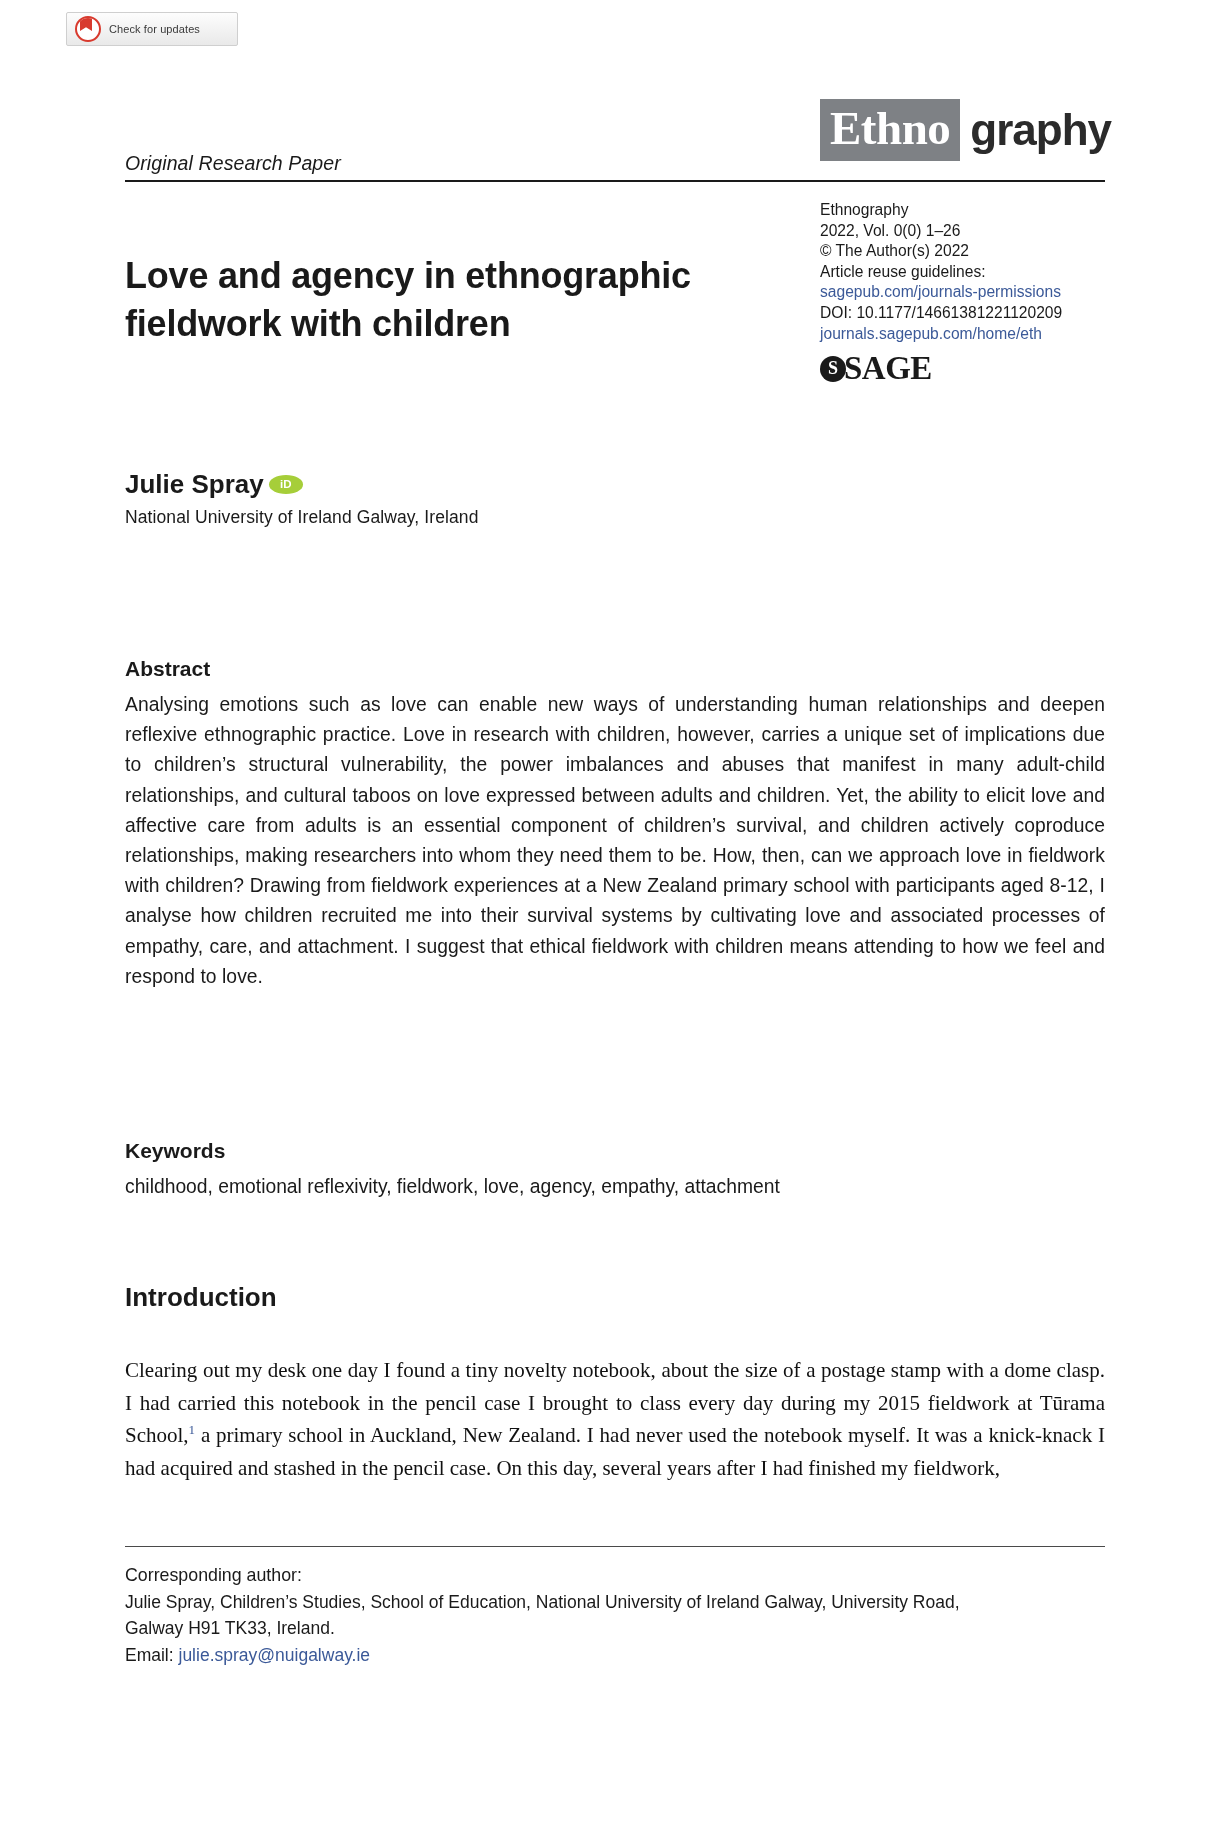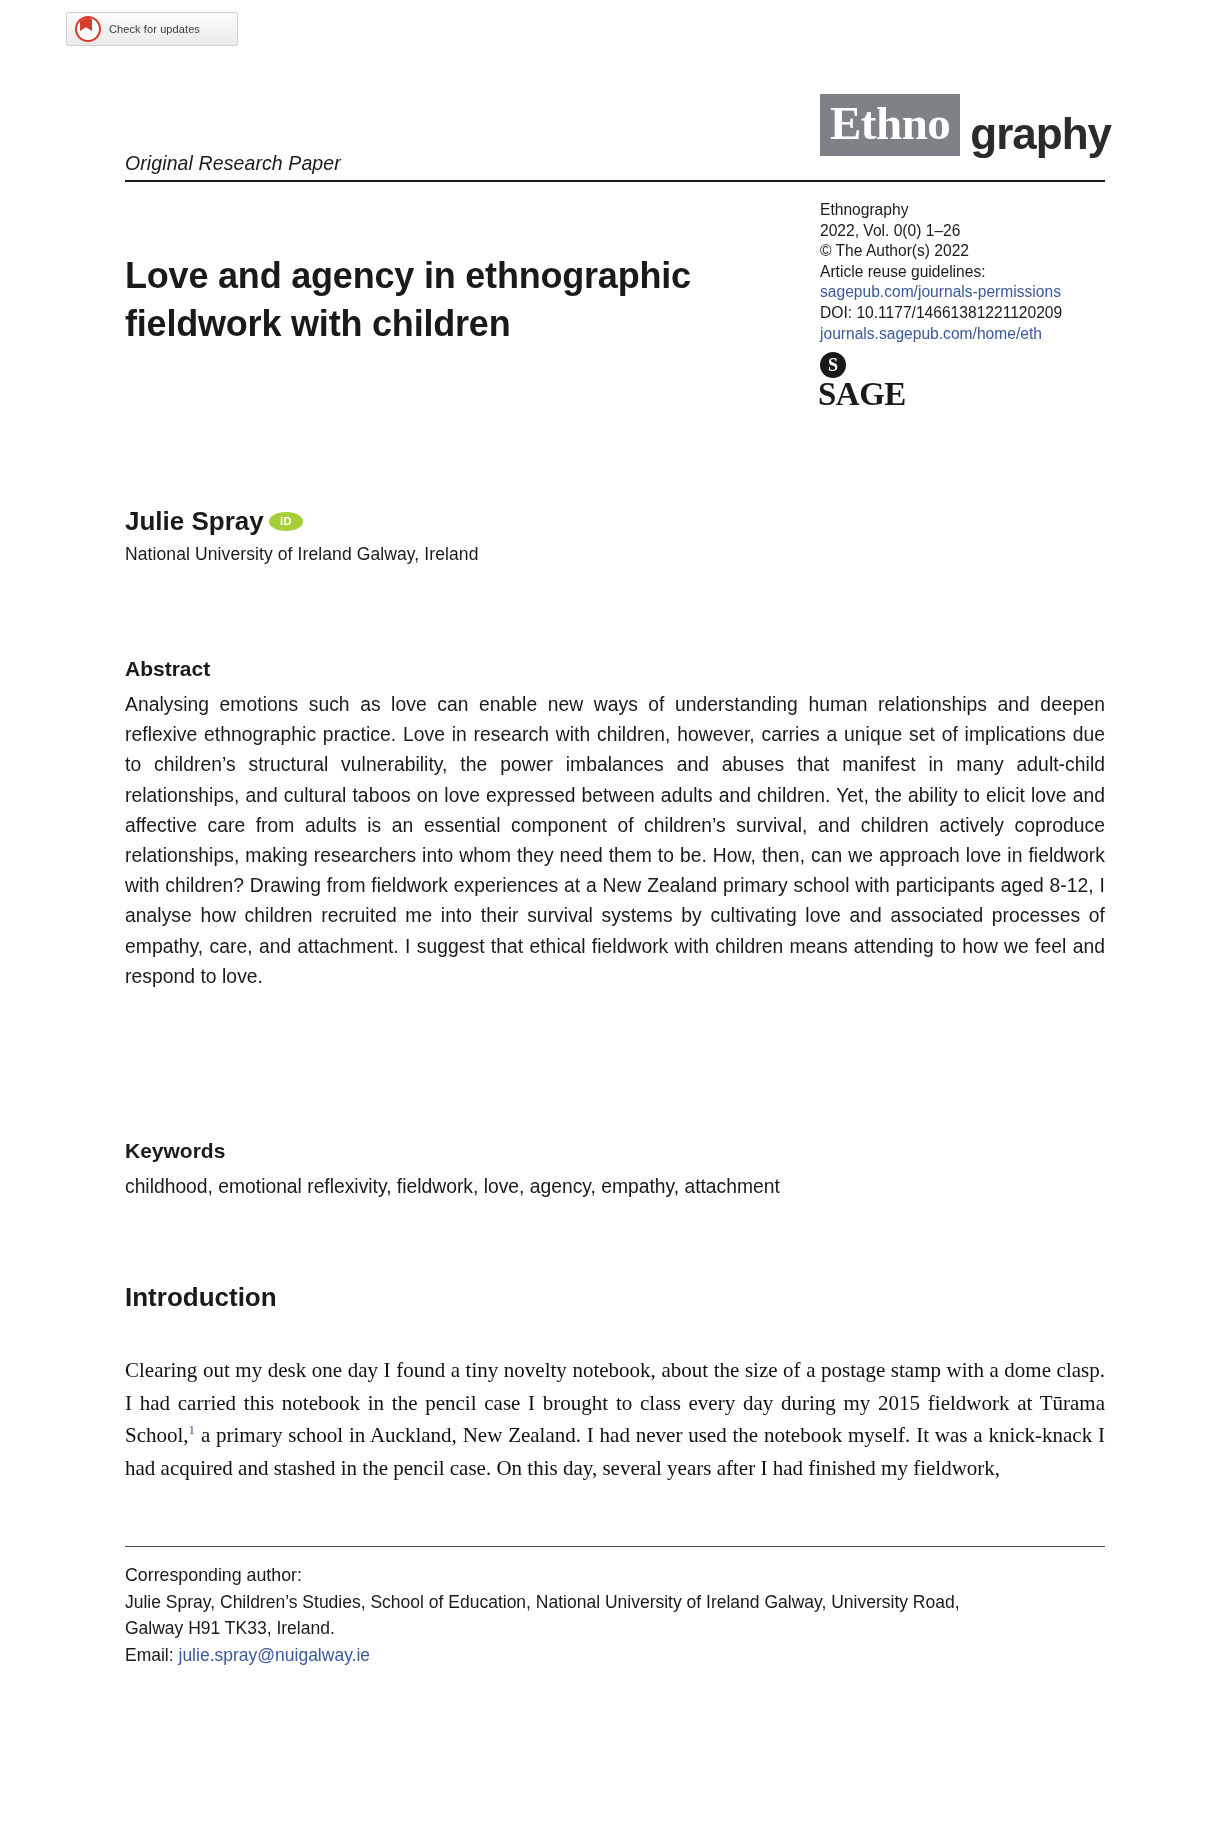--- a/index.html
+++ b/index.html
@@ -82,21 +82,21 @@
     font-style: italic;
     color: #1a1a1a;
     letter-spacing: 0.1px;
   }
 
   .journal-logo {
     position: absolute;
     right: 118px;
     top: 104px;
     display: flex;
-    align-items: flex-end;
+    align-items: center;
     height: 52px;
   }
   .logo-ethno {
     background: #7e8185;
     color: #ffffff;
     font-family: "Liberation Serif", serif;
     font-weight: bold;
     font-size: 47px;
     line-height: 1;
     padding: 6px 10px 9px 10px;
@@ -132,21 +132,21 @@
     color: #1a1a1a;
     font-family: "Liberation Sans", sans-serif;
   }
   .masthead a, .masthead .link {
     color: #3b5998;
     text-decoration: none;
   }
   .sage-logo {
     margin-top: 8px;
     display: flex;
-    flex-direction: column;
+    align-items: center;
   }
   .sage-mark {
     width: 26px;
     height: 26px;
     border-radius: 50%;
     background: #1a1a1a;
     position: relative;
     flex: 0 0 auto;
   }
   .sage-mark::after {
@@ -182,21 +182,21 @@
     font-weight: bold;
     line-height: 48px;
     letter-spacing: -0.2px;
     color: #1a1a1a;
   }
 
   
   .author-block {
     position: absolute;
     left: 125px;
-    top: 507px;
+    top: 470px;
     width: 700px;
   }
   .author-name {
     font-size: 26px;
     font-weight: bold;
     color: #1a1a1a;
     display: flex;
     align-items: center;
     line-height: 1.15;
   }

